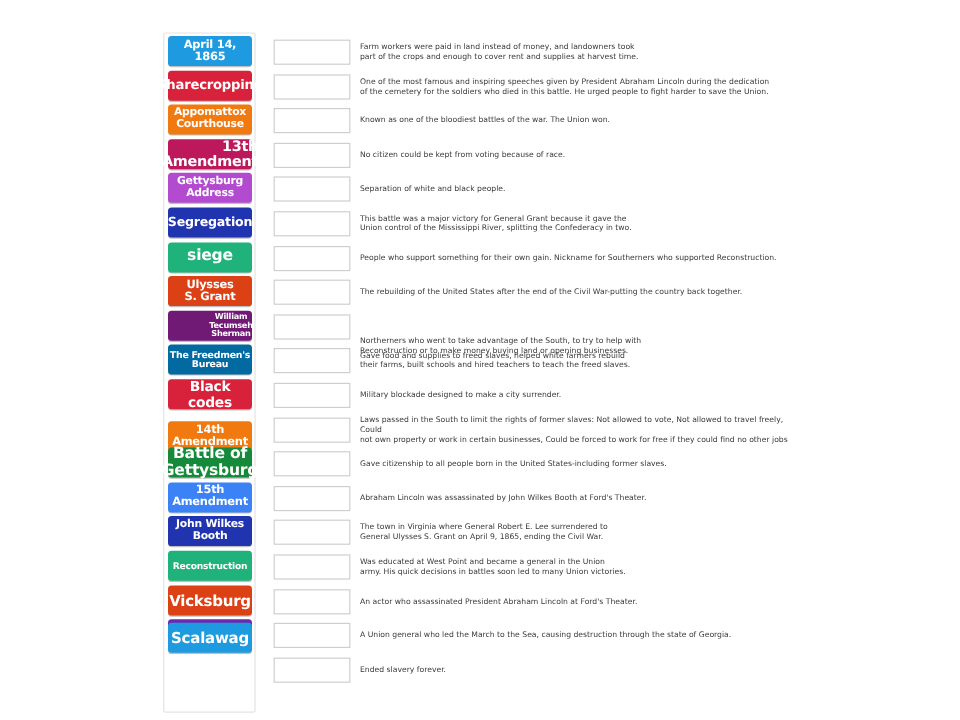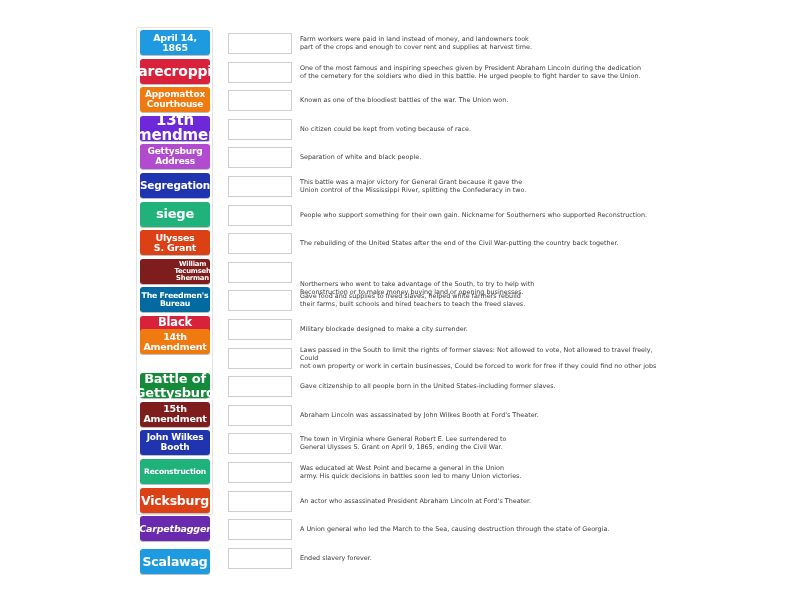--- a/index.html
+++ b/index.html
@@ -1,18 +1,18 @@
 <!DOCTYPE html>
 <html><head>
 <meta charset="utf-8">
 <style>
   html, body { margin:0; padding:0; }
   body { width:800px; height:600px; background:#ffffff; position:relative; overflow:hidden; font-family:"DejaVu Sans", sans-serif; }
   .tile-column {
-    position:absolute; left:136px; top:27px; width:77px; height:488px;
+    position:absolute; left:136px; top:27px; width:77px; height:567px;
     border:1px solid #e3e3e3; border-radius:2px; background:#fff; box-sizing:border-box;
   }
   .tile {
     position:absolute; left:3px; width:70px; height:25px; border-radius:3px;
     color:#fff; font-weight:bold; text-align:center;
     display:flex; align-items:center; justify-content:center;
     line-height:1.05; box-sizing:border-box; padding:0 1px;
     box-shadow: 0 1px 0 rgba(0,0,0,0.25); cursor:grab;
     letter-spacing:-0.2px;
   }
@@ -26,48 +26,48 @@
     display:flex; align-items:center; height:22px;
     white-space:pre-line;
   }
 </style>
 </head>
 <body>
 
 <div class="tile-column" id="tile-column">
     <div class="tile" style="top: 2px; background: rgb(30, 155, 224); font-size: 9.5px; white-space: pre-line;">April 14,
 1865</div>
-    <div class="tile" style="top: 30.6px; background: rgb(216, 33, 59); font-size: 14px; white-space: pre-line;">Sharecropping</div>
+    <div class="tile" style="top: 30.6px; background: rgb(216, 33, 59); font-size: 11px; white-space: pre-line;">Sharecropping</div>
     <div class="tile" style="top: 59.2px; background: rgb(240, 122, 16); font-size: 9px; white-space: pre-line;">Appomattox
 Courthouse</div>
-    <div class="tile" style="top: 87.8px; background: #6d28d9; font-size: 15px; white-space: pre-line;">13th
+    <div class="tile" style="top: 87.8px; background: #be185d; font-size: 12px; white-space: pre-line; text-align: right;">13th
 Amendment</div>
     <div class="tile" style="top: 116.4px; background: rgb(178, 75, 208); font-size: 9px; white-space: pre-line;">Gettysburg
 Address</div>
     <div class="tile" style="top: 145px; background: rgb(32, 52, 176); font-size: 10.5px; white-space: pre-line;">Segregation</div>
     <div class="tile" style="top: 173.6px; background: rgb(31, 178, 122); font-size: 13px; white-space: pre-line;">siege</div>
     <div class="tile" style="top: 202.2px; background: rgb(220, 64, 21); font-size: 9.5px; white-space: pre-line;">Ulysses
 S. Grant</div>
-    <div class="tile" style="top: 230.8px; background: #7f1d1d; font-size: 6.8px; white-space: pre-line; padding-left: 36px;">William Tecumseh
+    <div class="tile" style="top: 230.8px; background: #701a75; font-size: 6.8px; white-space: pre-line; padding-left: 36px;">William Tecumseh
 Sherman</div>
     <div class="tile" style="top: 259.4px; background: #0369a1; font-size: 7.8px; white-space: pre-line;">The Freedmen's
 Bureau</div>
     <div class="tile" style="top: 288px; background: rgb(216, 33, 59); font-size: 11.5px; white-space: pre-line;">Black codes</div>
-    <div class="tile" style="top: 301px; background: rgb(240, 122, 16); font-size: 9.5px; white-space: pre-line;">14th
+    <div class="tile" style="top: 323px; background: rgb(240, 122, 16); font-size: 9.5px; white-space: pre-line;">14th
 Amendment</div>
     <div class="tile" style="top: 345.2px; background: rgb(20, 138, 58); font-size: 13px; white-space: pre-line;">Battle of
 Gettysburg</div>
-    <div class="tile" style="top: 373.8px; background: #7f1d1d; font-size: 9.5px; white-space: pre-line;">15th
+    <div class="tile" style="top: 373.8px; background: #3b82f6; font-size: 9.5px; white-space: pre-line;">15th
 Amendment</div>
     <div class="tile" style="top: 402.4px; background: rgb(32, 52, 176); font-size: 9px; white-space: pre-line;">John Wilkes
 Booth</div>
     <div class="tile" style="top: 431px; background: rgb(31, 178, 122); font-size: 7.6px; white-space: pre-line;">Reconstruction</div>
     <div class="tile" style="top: 459.6px; background: rgb(220, 64, 21); font-size: 12.5px; white-space: pre-line;">Vicksburg</div>
     <div class="tile" style="top: 488.2px; background: rgb(106, 42, 176); font-size: 9.5px; white-space: pre-line; font-style: italic;">Carpetbagger</div>
-    <div class="tile" style="top: 521px; background: rgb(30, 155, 224); font-size: 12.5px; white-space: pre-line;">Scalawag</div>
+    <div class="tile" style="top: 491px; background: rgb(30, 155, 224); font-size: 12.5px; white-space: pre-line;">Scalawag</div>
   </div>
 <div id="rows">
     <div class="box" style="top: 33px;"></div>
     <div class="clue" style="top: 32px;">Farm workers were paid in land instead of money, and landowners took
 part of the crops and enough to cover rent and supplies at harvest time.</div>
     <div class="box" style="top: 61.6px;"></div>
     <div class="clue" style="top: 60.6px;">One of the most famous and inspiring speeches given by President Abraham Lincoln during the dedication
 of the cemetery for the soldiers who died in this battle. He urged people to fight harder to save the Union.</div>
     <div class="box" style="top: 90.2px;"></div>
     <div class="clue" style="top: 89.2px;">Known as one of the bloodiest battles of the war. The Union won.</div>

